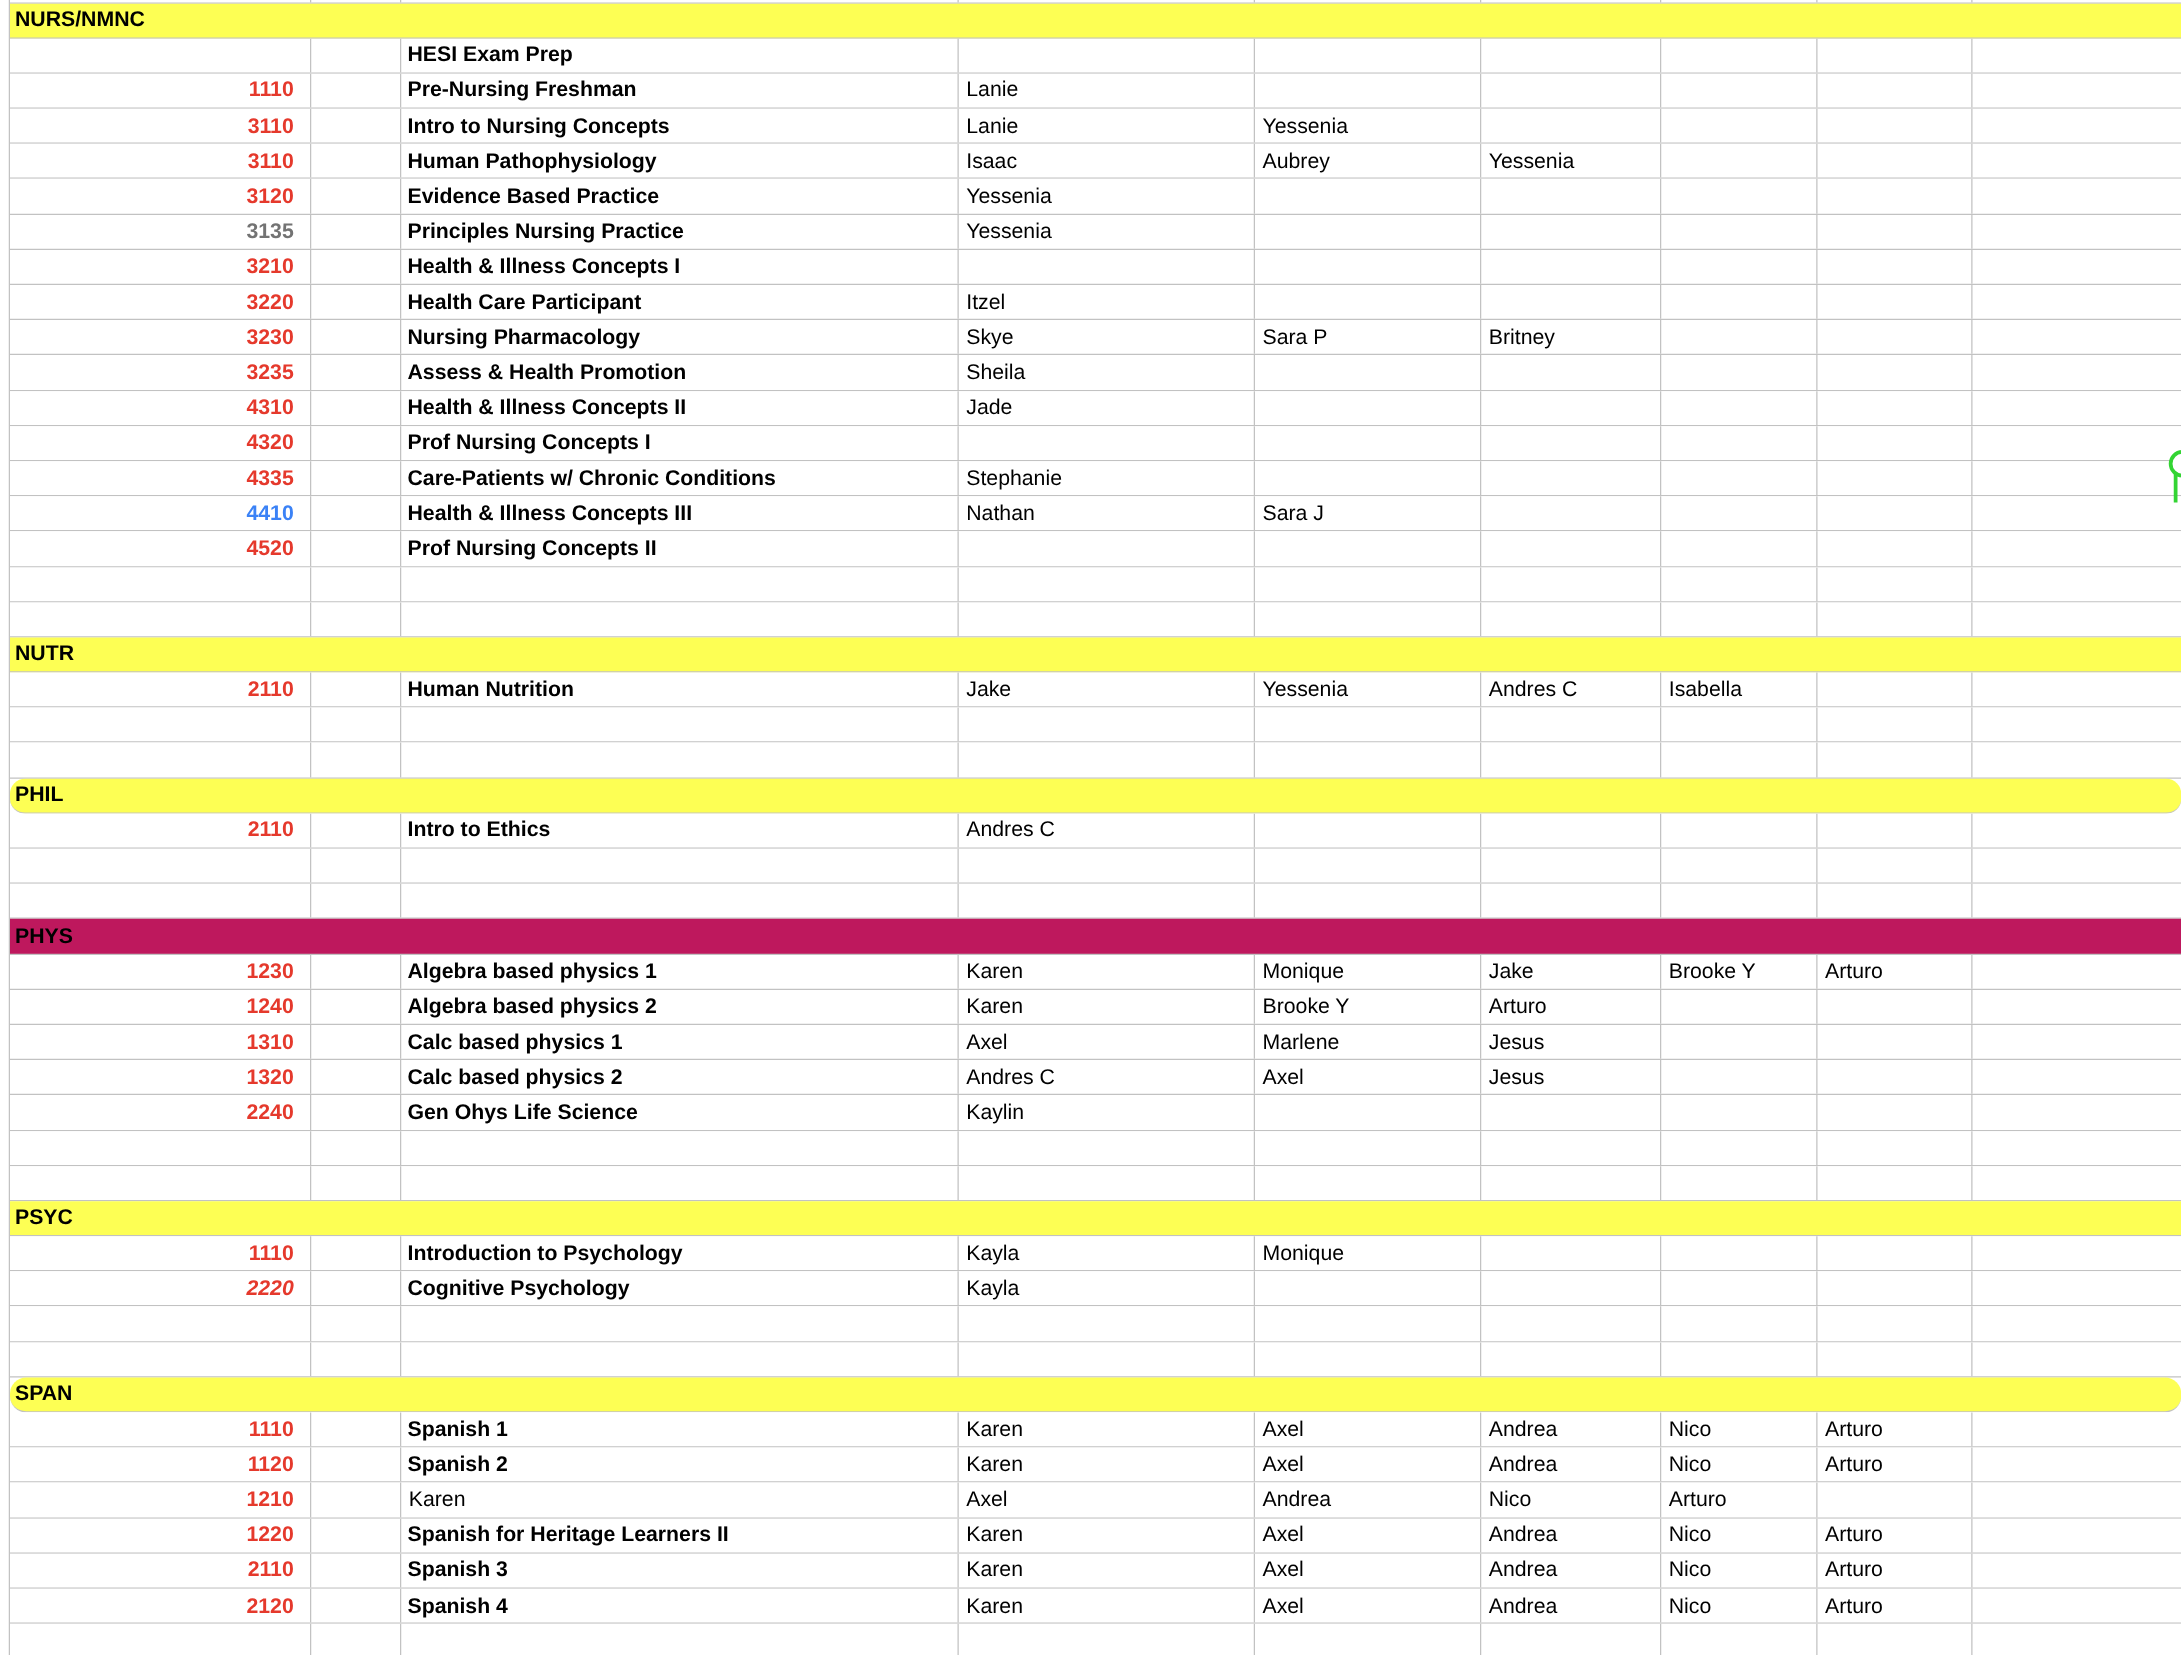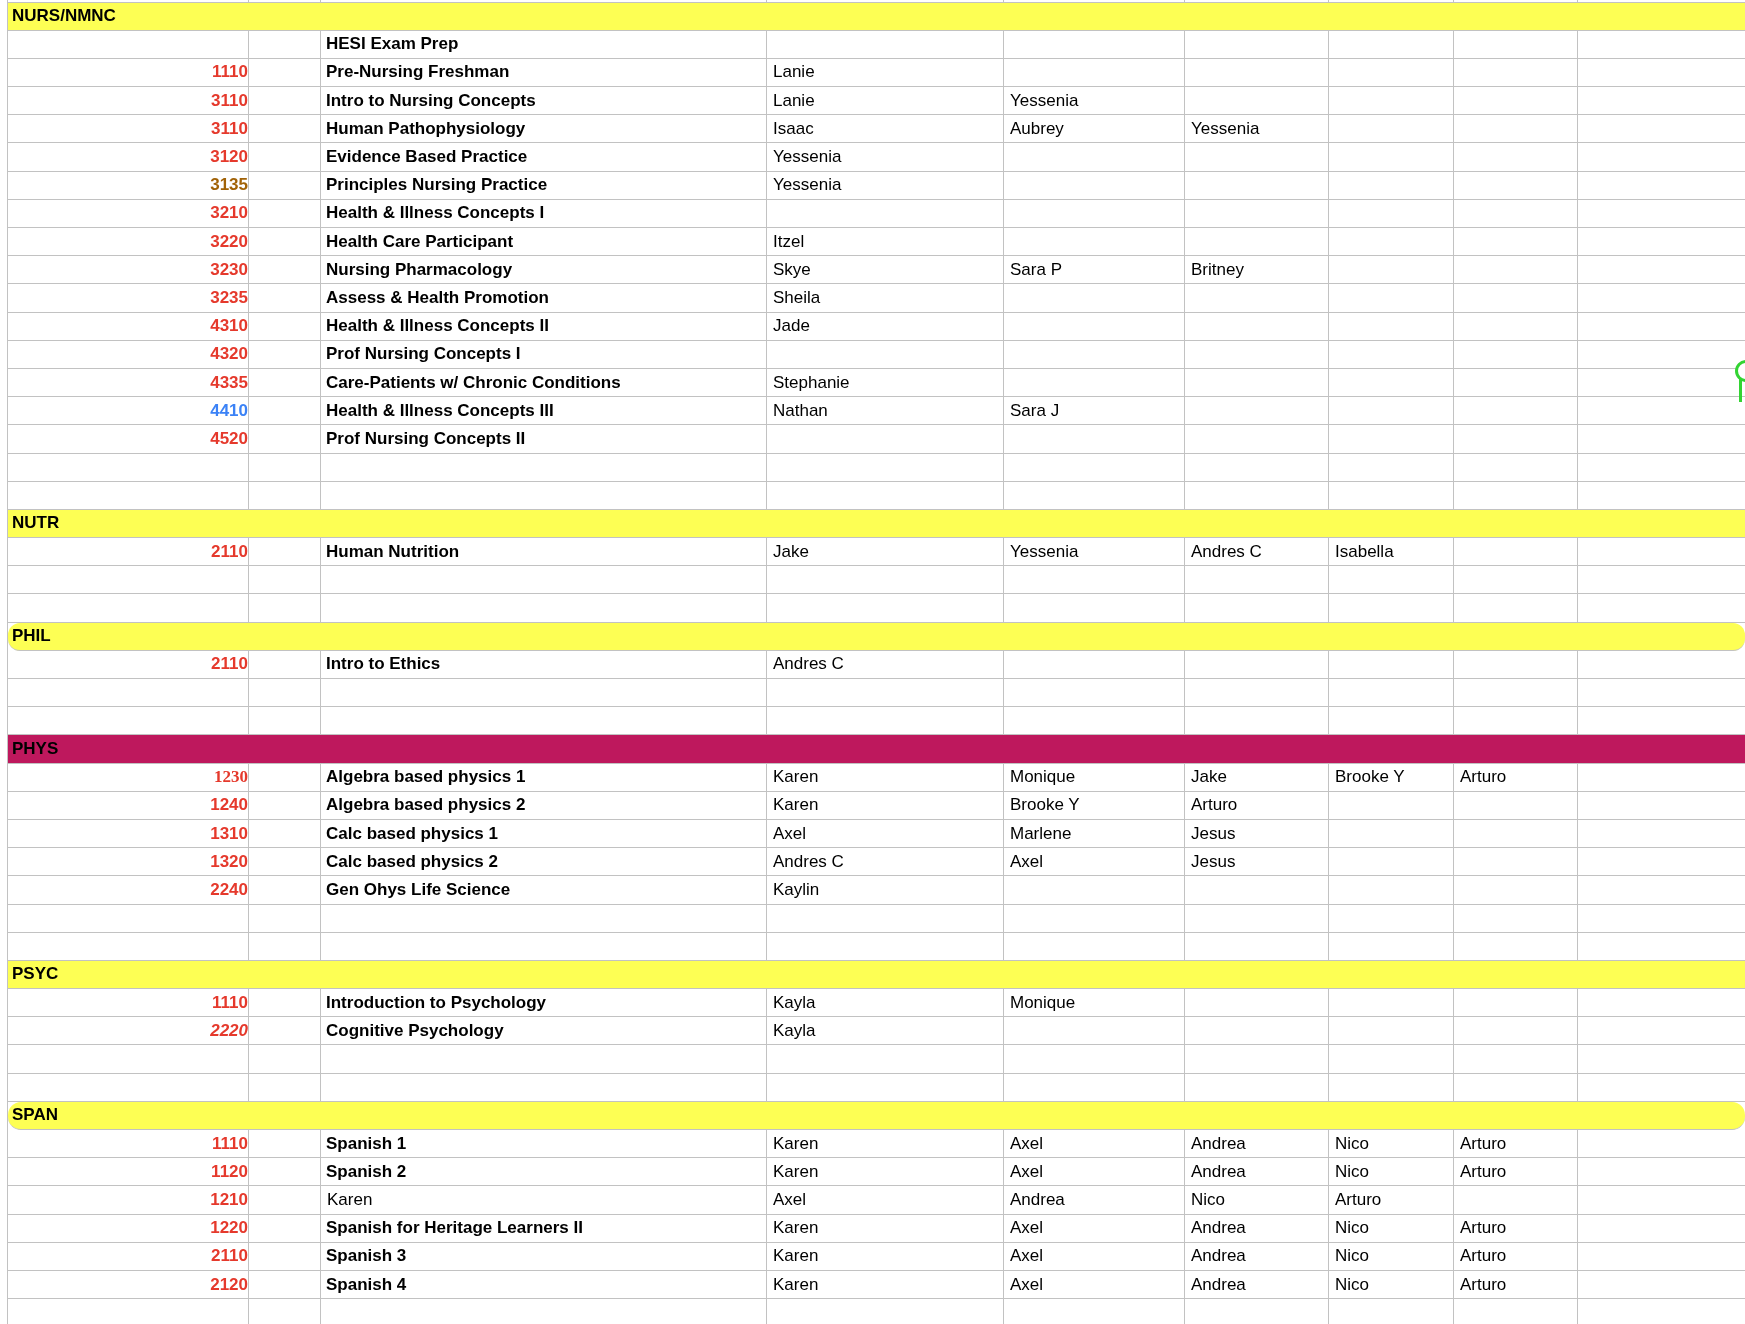--- a/index.html
+++ b/index.html
@@ -36,21 +36,21 @@
     border-right:1px solid #c2c2c2;
     display:flex;
     align-items:center;
     font-size:17px;
     color:#000;
     overflow:hidden;
     white-space:nowrap;
   }
   .cell.num{
     justify-content:flex-end;
-    padding-right:0;
+    padding-right:13px;
     font-weight:bold;
     text-align:center;
   }
   .cell.coursename{
     padding-left:5px;
     font-weight:bold;
   }
   .cell.tutor{
     padding-left:6px;
   }
@@ -141,21 +141,21 @@
       <div class="cell"></div>
       <div class="cell coursename">Evidence Based Practice</div>
       <div class="cell tutor">Yessenia</div>
       <div class="cell tutor"></div>
       <div class="cell tutor"></div>
       <div class="cell tutor"></div>
       <div class="cell tutor"></div>
       <div class="cell"></div>
     </div>
     <div class="row">
-      <div class="cell num" style="color: #a16207;">3135</div>
+      <div class="cell num" style="color: #737373;">3135</div>
       <div class="cell"></div>
       <div class="cell coursename">Principles Nursing Practice</div>
       <div class="cell tutor">Yessenia</div>
       <div class="cell tutor"></div>
       <div class="cell tutor"></div>
       <div class="cell tutor"></div>
       <div class="cell tutor"></div>
       <div class="cell"></div>
     </div>
     <div class="row">
@@ -348,21 +348,21 @@
       <div class="cell tutor"></div>
       <div class="cell tutor"></div>
       <div class="cell tutor"></div>
       <div class="cell tutor"></div>
       <div class="cell"></div>
     </div>
     <div class="row section-row" style="background: #be185d;">
       <div class="section-label">PHYS</div>
     </div>
     <div class="row">
-      <div class="cell num" style="color: rgb(229, 57, 44); font-family: Liberation Serif, serif;">1230</div>
+      <div class="cell num" style="color: rgb(229, 57, 44);">1230</div>
       <div class="cell"></div>
       <div class="cell coursename">Algebra based physics 1</div>
       <div class="cell tutor">Karen</div>
       <div class="cell tutor">Monique</div>
       <div class="cell tutor">Jake</div>
       <div class="cell tutor">Brooke Y</div>
       <div class="cell tutor">Arturo</div>
       <div class="cell"></div>
     </div>
     <div class="row">

